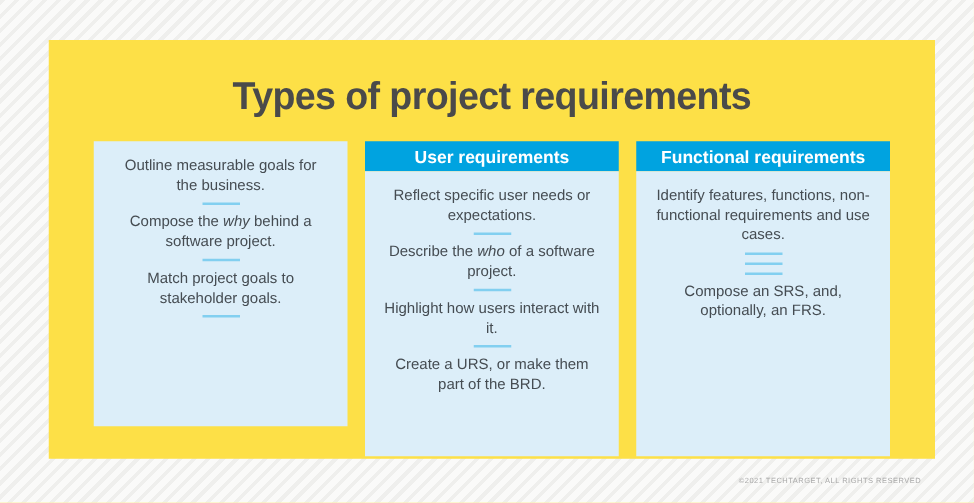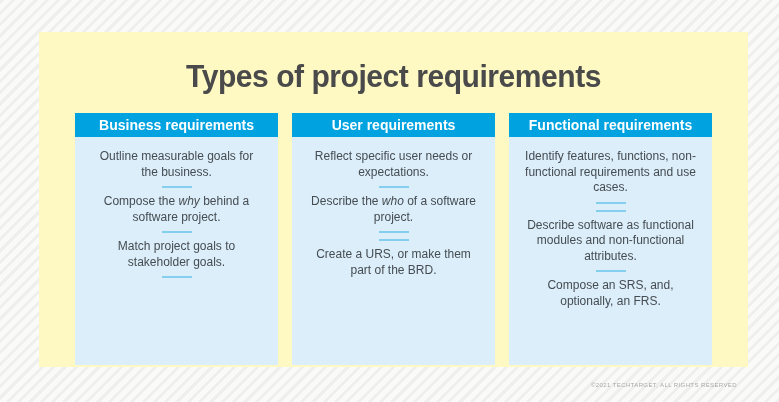--- a/index.html
+++ b/index.html
@@ -10,21 +10,21 @@
     font-family: "Liberation Sans", sans-serif;
     background: repeating-linear-gradient(135deg, #efefed 0 3px, #fafaf9 3px 8px);
     overflow: hidden;
   }
   .card {
     position: absolute;
     left: 39px;
     top: 32px;
     width: 709px;
     height: 335px;
-    background: #fef9c3;
+    background: #fde047;
   }
   .title {
     margin: 0;
     padding-top: 27px;
     text-align: center;
     font-size: 31px;
     font-weight: 700;
     letter-spacing: -0.5px;
     color: #4a4a4a;
     transform: scaleX(0.97);
@@ -79,50 +79,49 @@
     color: #a8a8a8;
   }
 </style>
 </head>
 <body>
 
 <div class="card">
   <h1 class="title">Types of project requirements</h1>
   <div class="columns">
   <div class="column">
-    <div class="col-header">Business requirements</div>
     <div class="col-body">
           <p><span>Outline measurable goals for the business.</span></p>
           <div class="divider"></div>
           <p><span>Compose the </span><span class="italic">why</span><span> behind a software project.</span></p>
           <div class="divider"></div>
           <p><span>Match project goals to stakeholder goals.</span></p>
           <div class="divider"></div>
         </div>
   </div>
 
   <div class="column">
     <div class="col-header">User requirements</div>
     <div class="col-body">
           <p><span>Reflect specific user needs or expectations.</span></p>
           <div class="divider"></div>
           <p><span>Describe the </span><span class="italic">who</span><span> of a software project.</span></p>
           <div class="divider"></div>
+          <p><span>Highlight how users interact with it.</span></p>
           <div class="divider"></div>
           <p><span>Create a URS, or make them part of the BRD.</span></p>
         </div>
   </div>
 
   <div class="column">
     <div class="col-header">Functional requirements</div>
     <div class="col-body">
           <p><span>Identify features, functions, non-functional requirements and use cases.</span></p>
           <div class="divider"></div>
           <div class="divider"></div>
-          <p><span>Describe software as functional modules and non-functional attributes.</span></p>
           <div class="divider"></div>
           <p><span>Compose an SRS, and, optionally, an FRS.</span></p>
         </div>
   </div>
 </div>
 </div>
 
 <div class="footer">©2021 TECHTARGET, ALL RIGHTS RESERVED</div>
 
 </body></html>

